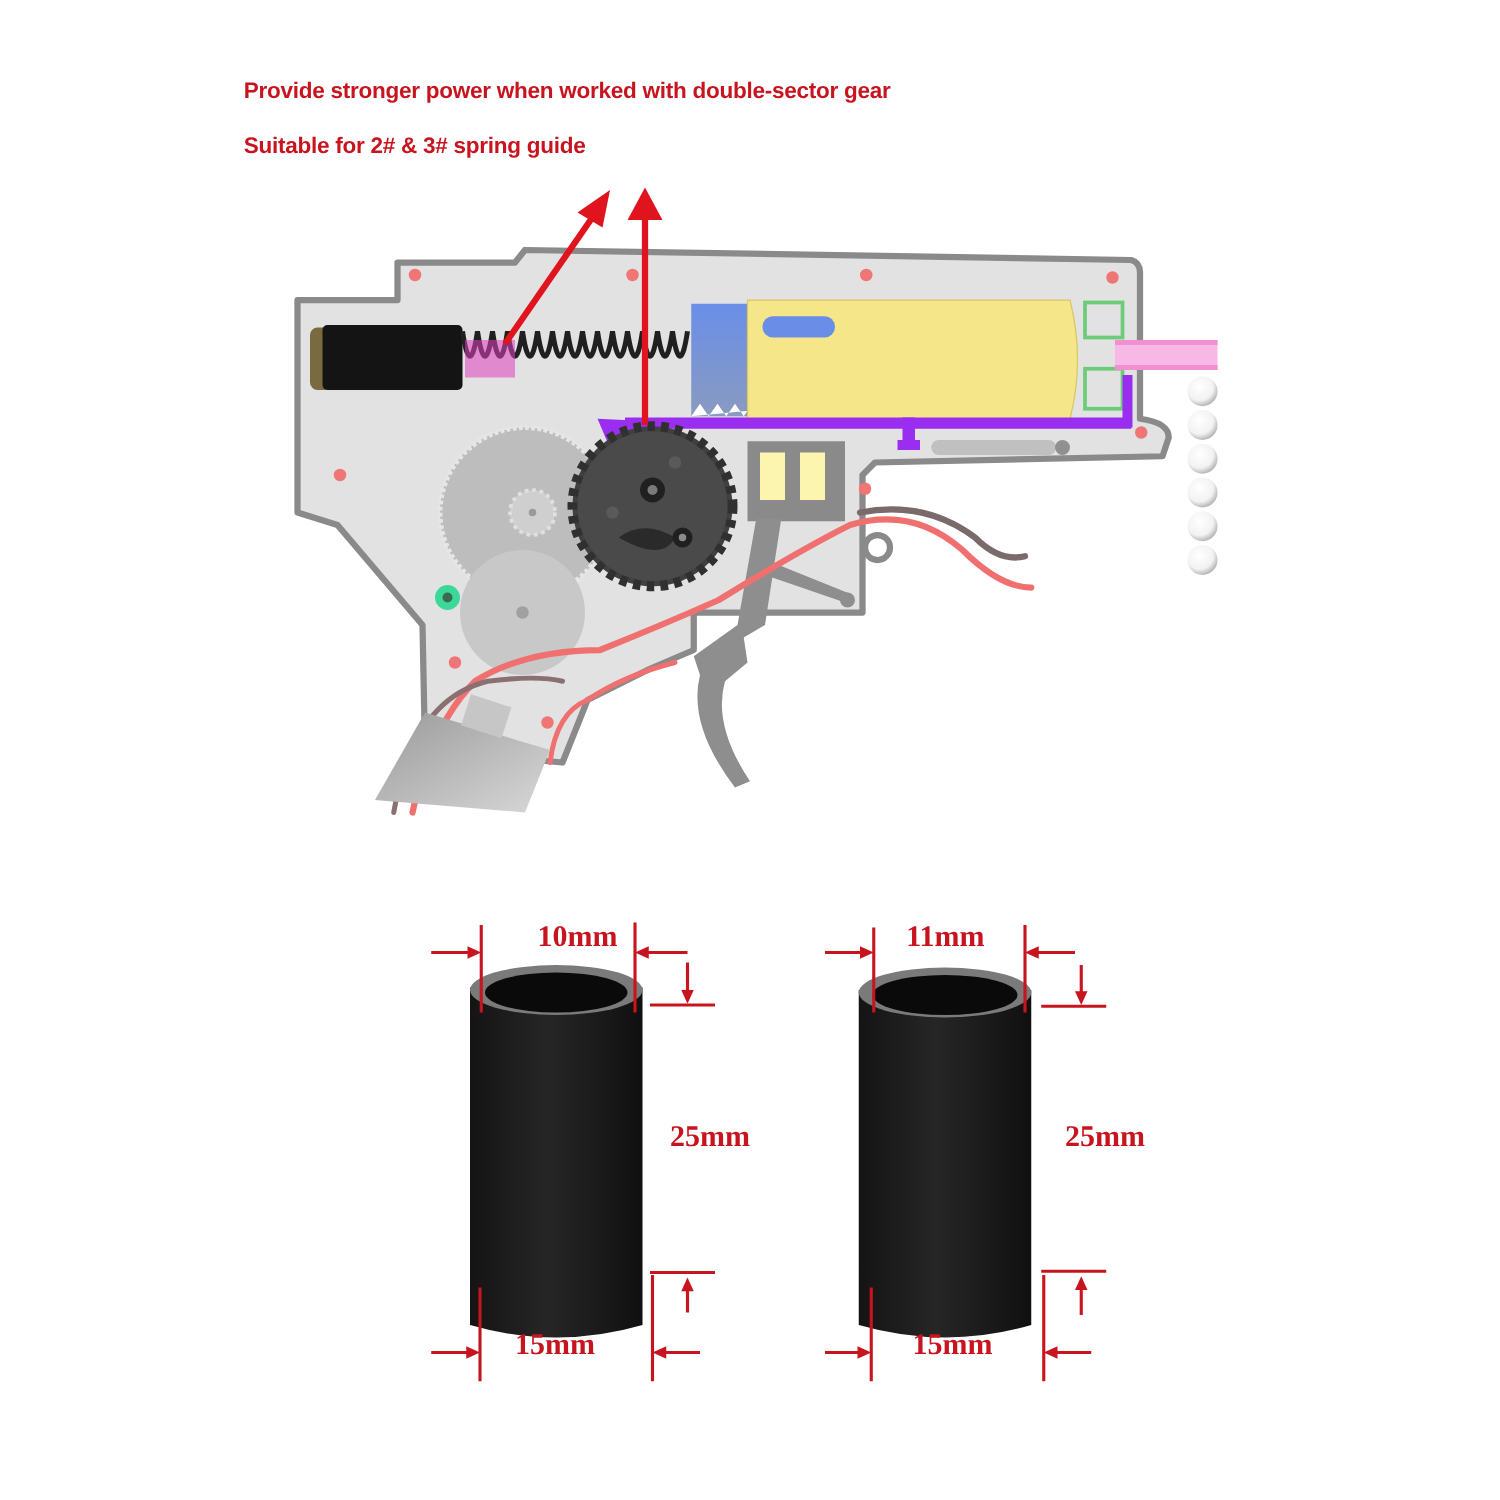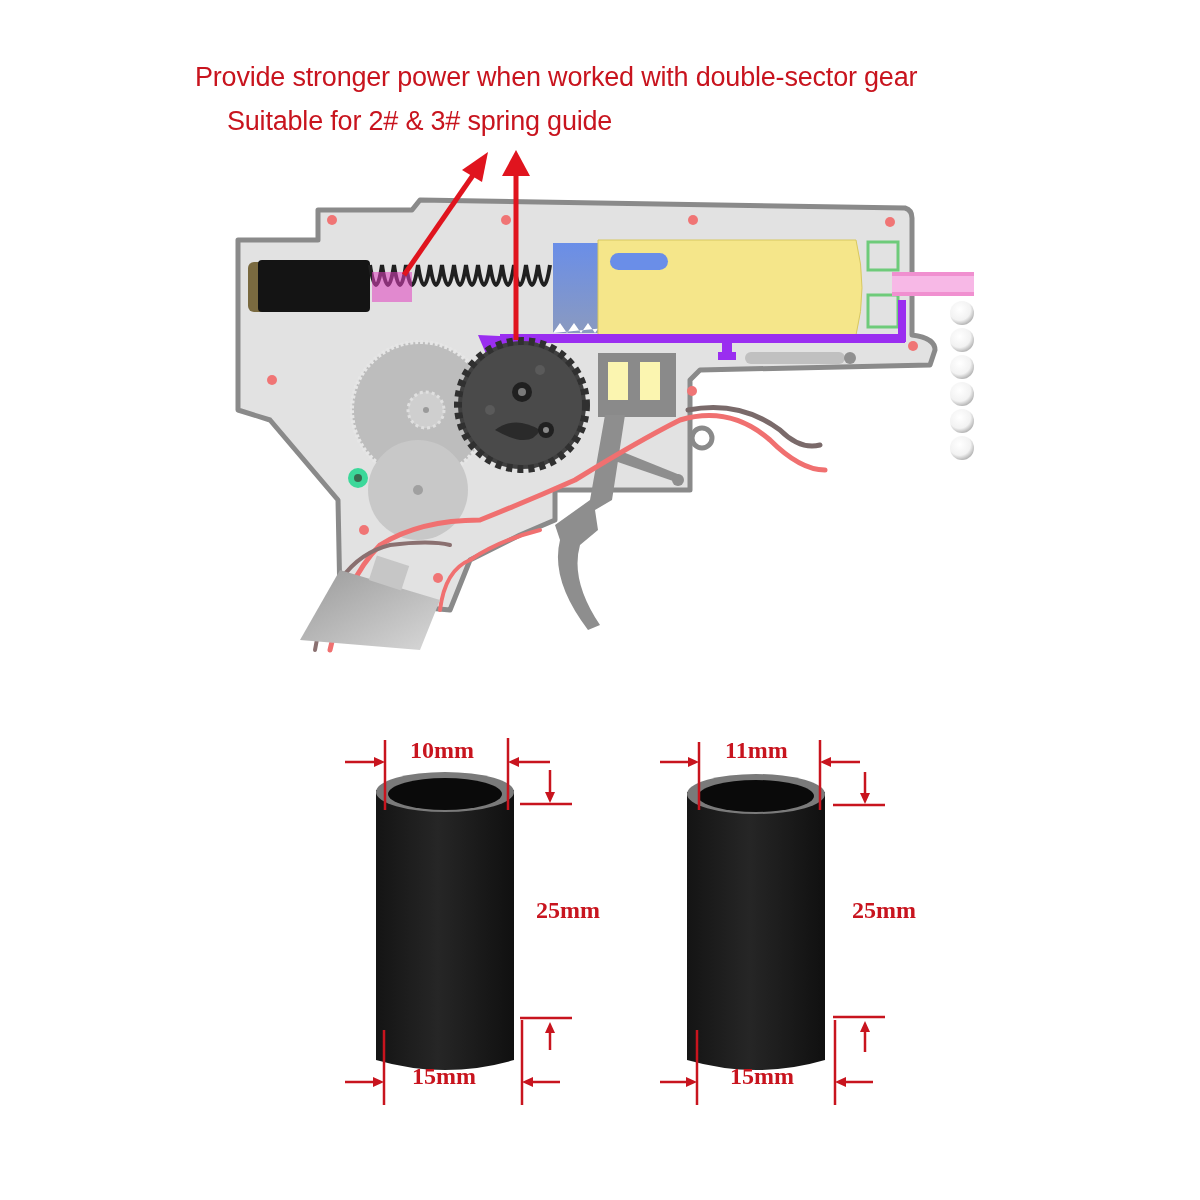--- a/index.html
+++ b/index.html
@@ -1,19 +1,19 @@
 <!DOCTYPE html>
 <html><head>
 <meta charset="utf-8">
 <style>
   html, body { margin:0; padding:0; background:#ffffff; }
   body { width:1200px; height:1200px; position:relative; overflow:hidden; font-family:"Liberation Sans", sans-serif; }
-  .caption { position:absolute; left:195px; color:#c8141e; font-family:"Liberation Sans", sans-serif; font-weight:normal; font-size:27px; letter-spacing:-0.2px; white-space:nowrap; }
+  .caption { position:absolute; left:195px; color:#c8141e; font-family:"Liberation Sans", sans-serif; font-weight:bold; font-size:18px; letter-spacing:-0.2px; white-space:nowrap; }
   #cap1 { top:62px; }
-  #cap2 { top:106px;margin-left:32px; }
+  #cap2 { top:106px; }
   svg.diagram { position:absolute; left:0; top:0; }
   .dim { position:absolute; color:#c8141e; font-family:"Liberation Serif", serif; font-weight:bold; font-size:24px; white-space:nowrap; }
   .tube { position:absolute; }
 </style>
 </head>
 <body>
 
 <div id="cap1" class="caption">Provide stronger power when worked with double-sector gear</div>
 <div id="cap2" class="caption">Suitable for 2# &amp; 3# spring guide</div>
 
@@ -186,21 +186,21 @@
     <line x1="210" y1="298" x2="210" y2="320"></line>
     <polygon points="210,292 205,303 215,303" stroke="none"></polygon>
     <line x1="44" y1="300" x2="44" y2="375"></line>
     <line x1="182" y1="290" x2="182" y2="375"></line>
     <line x1="5" y1="352" x2="37" y2="352"></line>
     <polygon points="44,352 33,347 33,357" stroke="none"></polygon>
     <line x1="189" y1="352" x2="220" y2="352"></line>
     <polygon points="182,352 193,347 193,357" stroke="none"></polygon>
   </g>
 </svg>
-<div class="dim" style="left:410px; top:737px;text-align:right;">10mm</div>
+<div class="dim" style="left:430px; top:737px;text-align:right;">10mm</div>
 <div class="dim" style="left:536px; top:897px;">25mm</div>
 <div class="dim" style="left:412px; top:1063px;">15mm</div>
 
 <svg class="tube" style="left:655px; top:730px;" width="250" height="380" viewBox="0 0 250 380">
   <defs>
     <linearGradient id="tubeGrad2" x1="0" y1="0" x2="1" y2="0">
       <stop offset="0%" stop-color="#141414"></stop>
       <stop offset="45%" stop-color="#262626"></stop>
       <stop offset="100%" stop-color="#101010"></stop>
     </linearGradient>

